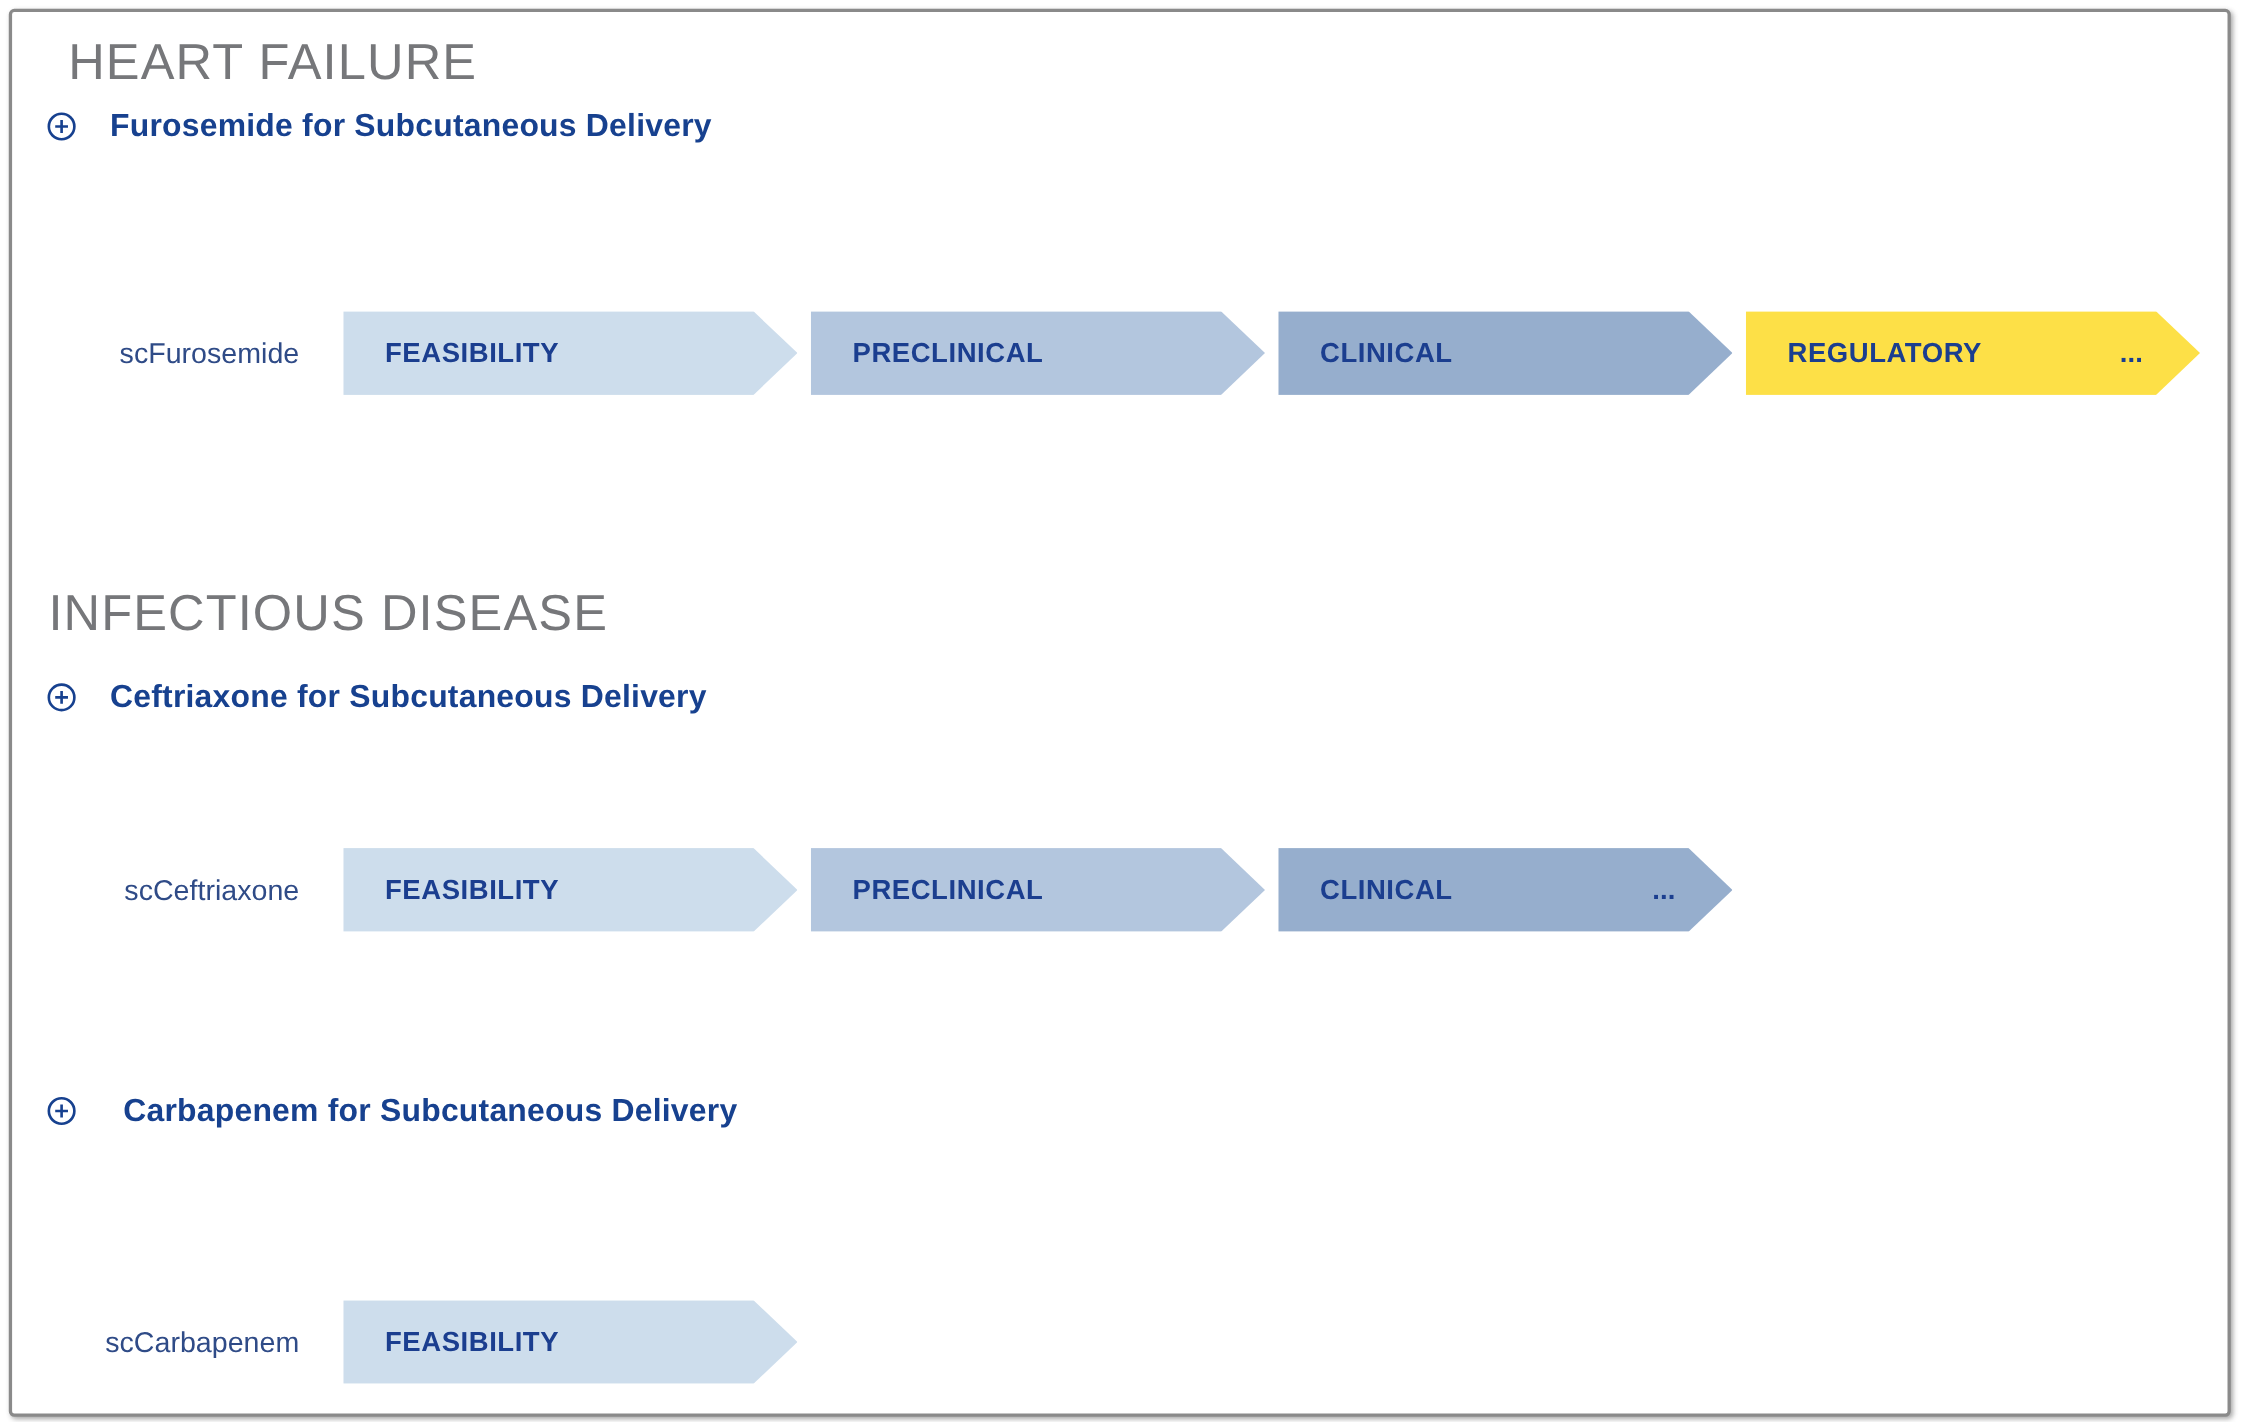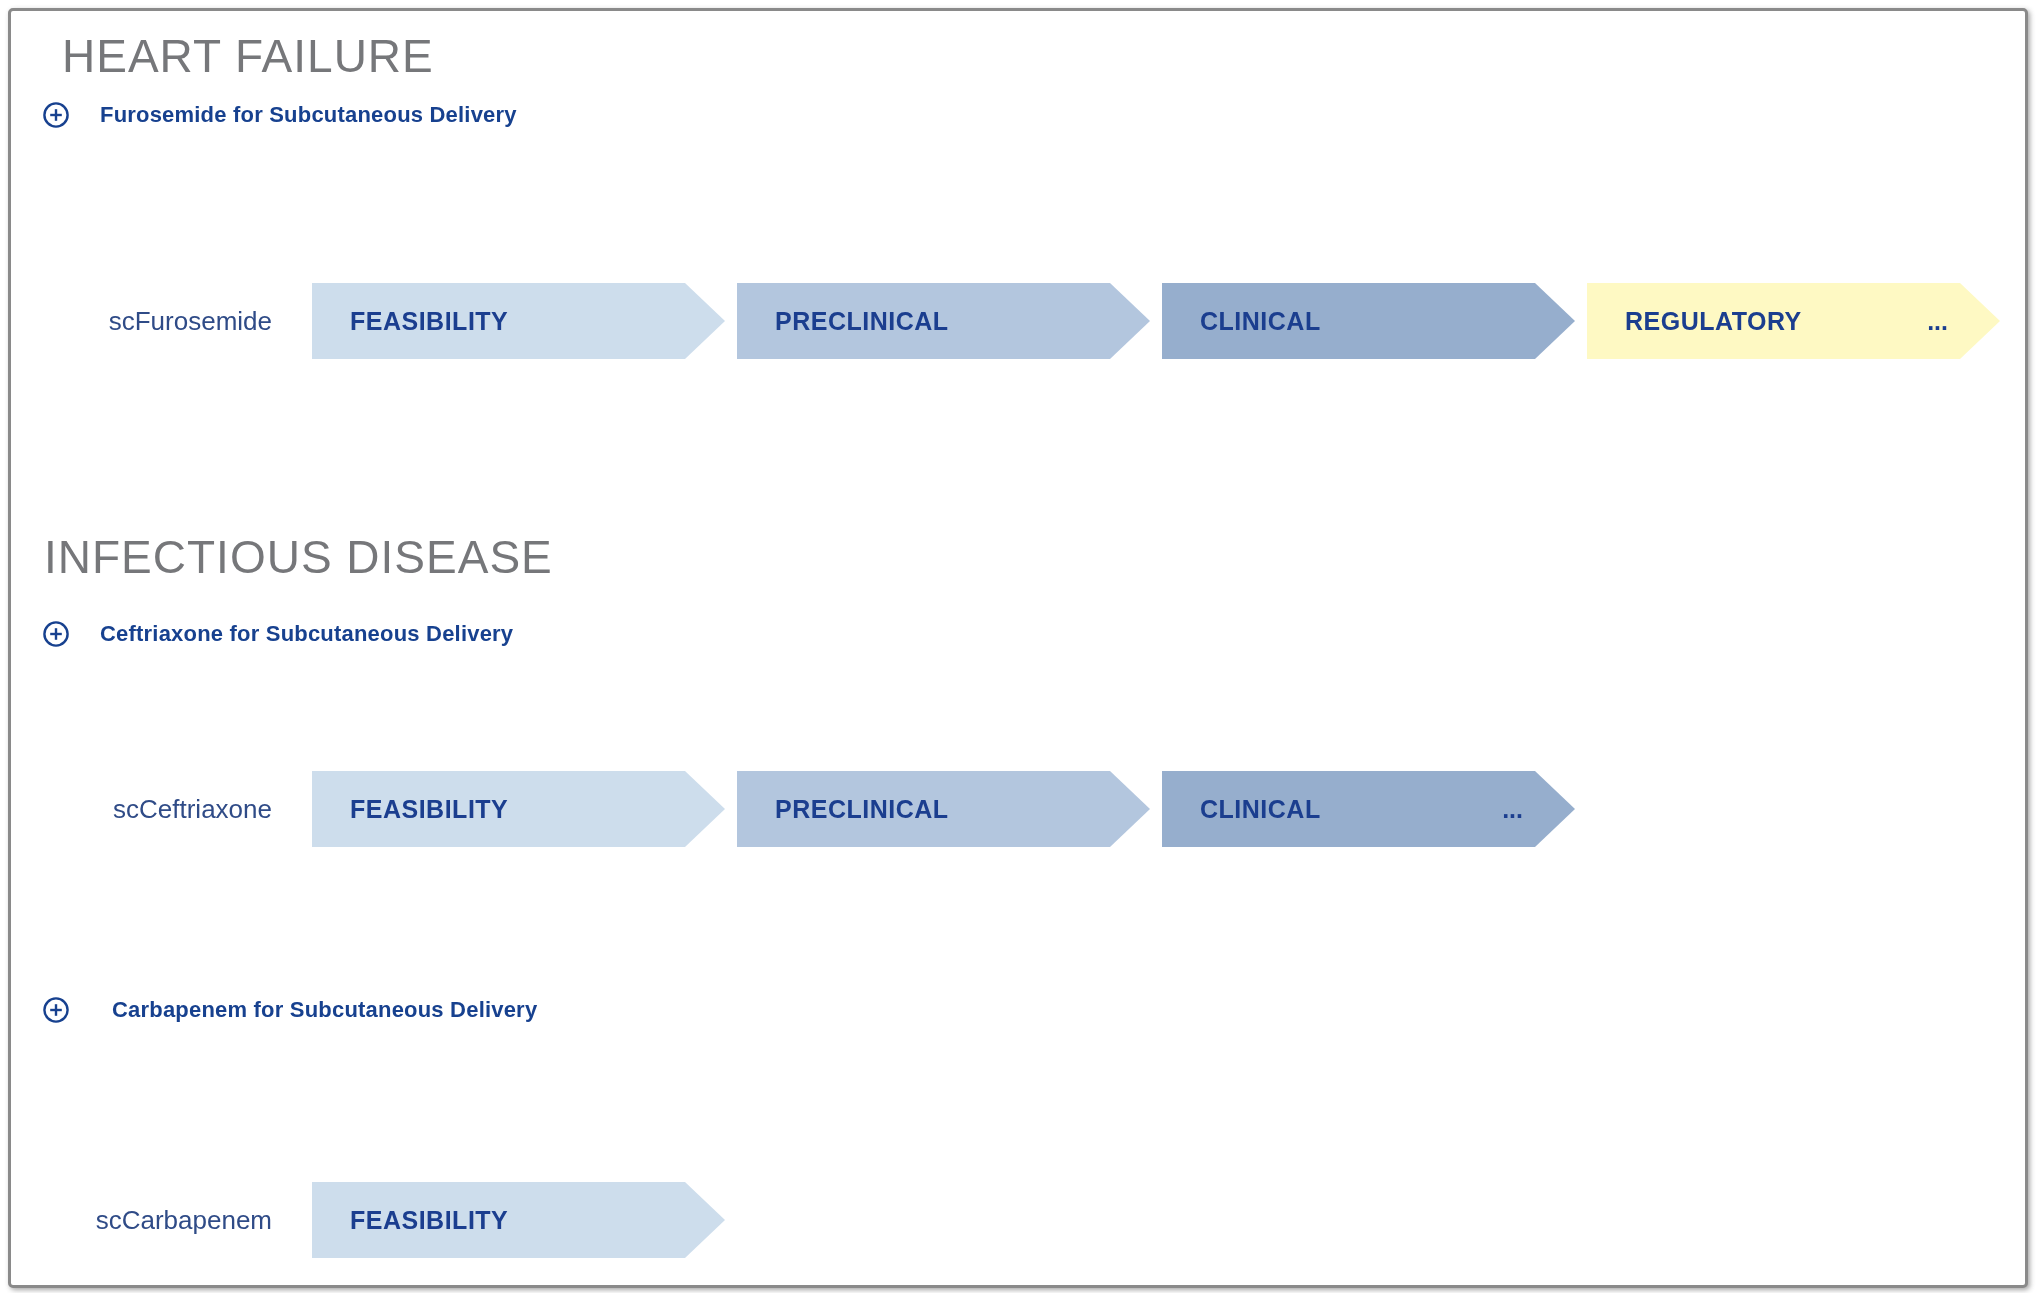--- a/index.html
+++ b/index.html
@@ -16,21 +16,21 @@
   .block{position:absolute;}
   .section-heading{
     left:44px;font-size:46px;line-height:54px;font-weight:300;
     color:#76777a;letter-spacing:1px;white-space:nowrap;
   }
   .program-row{
     left:42px;display:flex;align-items:center;height:36px;white-space:nowrap;
   }
   .expand-icon{width:28px;height:28px;display:block;cursor:pointer;flex:0 0 auto;}
   .program-title{
-    margin-left:30px;font-size:22px;font-weight:700;color:#17418f;letter-spacing:.2px;
+    margin-left:30px;font-size:29px;font-weight:700;color:#17418f;letter-spacing:.2px;
   }
   .pipeline-row{left:0;width:2037px;height:76px;}
   .pipeline-label{
     position:absolute;left:40px;top:0;width:232px;height:76px;
     display:flex;align-items:center;justify-content:flex-end;
     font-size:26px;color:#2f4b87;white-space:nowrap;
   }
   .stage{
     position:absolute;top:0;height:76px;width:413px;box-sizing:border-box;
     display:flex;align-items:center;
@@ -63,21 +63,21 @@
       <div class="pipeline-label">scFurosemide</div>
       <div class="stage" style="left: 312px; background: rgb(205, 221, 236);">
         <span class="stage-label">FEASIBILITY</span>
       </div>
       <div class="stage" style="left: 737px; background: rgb(179, 198, 222);">
         <span class="stage-label">PRECLINICAL</span>
       </div>
       <div class="stage" style="left: 1162px; background: rgb(150, 174, 205);">
         <span class="stage-label">CLINICAL</span>
       </div>
-      <div class="stage" style="left: 1587px; background: #fef9c3;">
+      <div class="stage" style="left: 1587px; background: #fde047;">
         <span class="stage-label">REGULATORY</span>
         <span class="stage-more">...</span>
       </div>
     </div>
     <div class="block section-heading" style="top: 530px;">INFECTIOUS DISEASE</div>
     <div class="block program-row" style="top: 616px;">
       <span class="expand-icon"><svg viewBox="0 0 28 28" width="28" height="28">
           <circle cx="14" cy="14" r="11.6" fill="none" stroke="#17418f" stroke-width="2.4"></circle>
           <line x1="14" y1="8.2" x2="14" y2="19.8" stroke="#17418f" stroke-width="2.4"></line>
           <line x1="8.2" y1="14" x2="19.8" y2="14" stroke="#17418f" stroke-width="2.4"></line>

